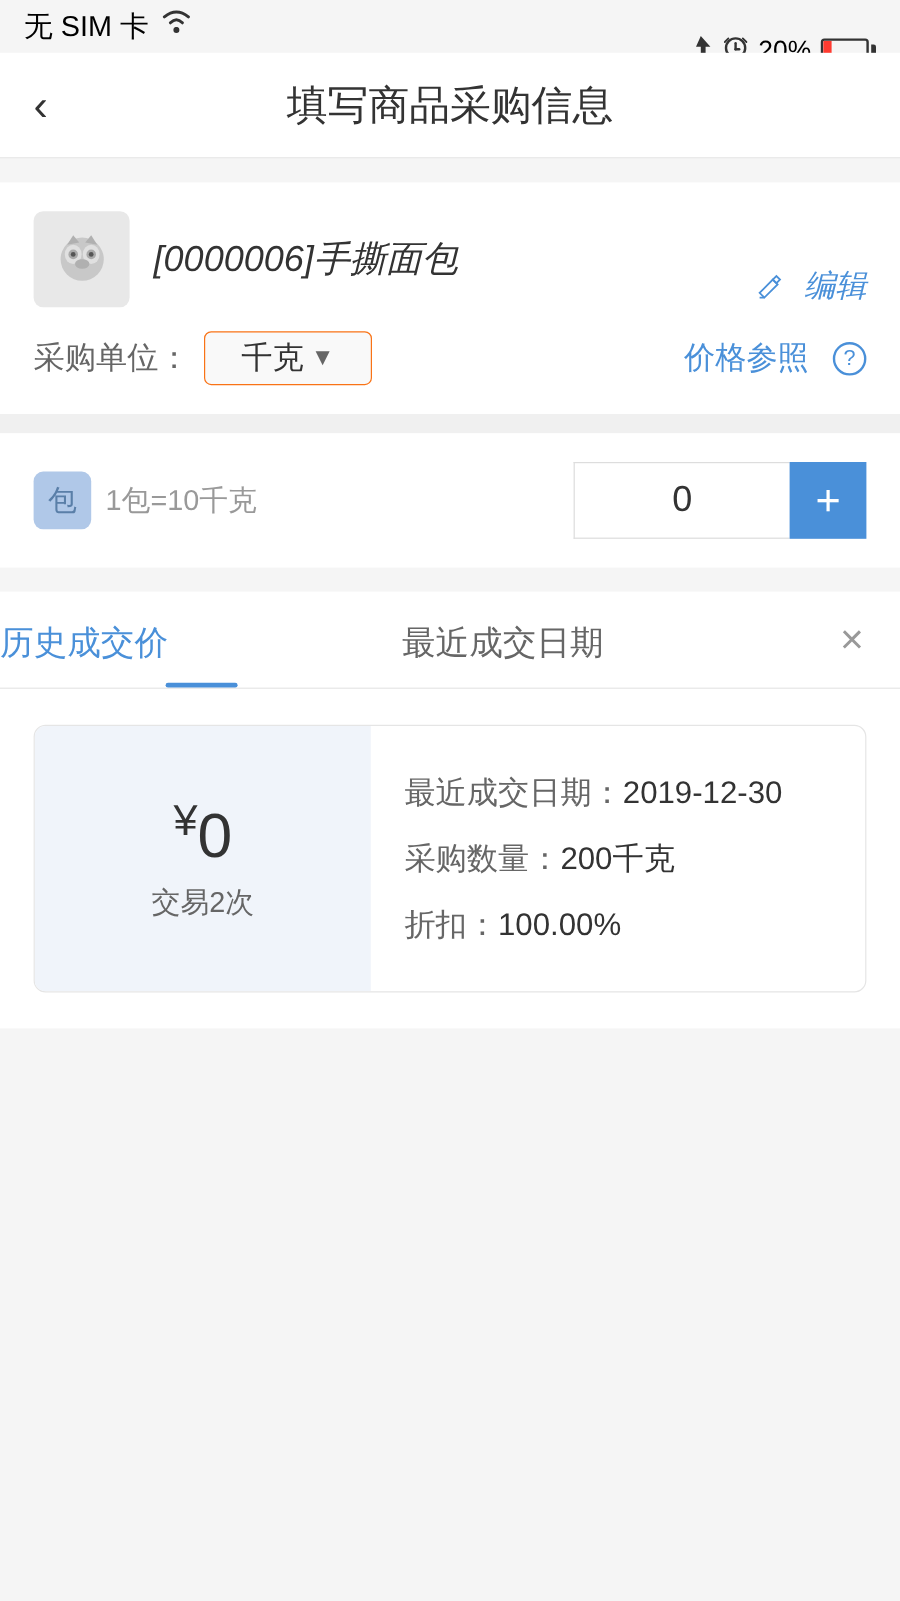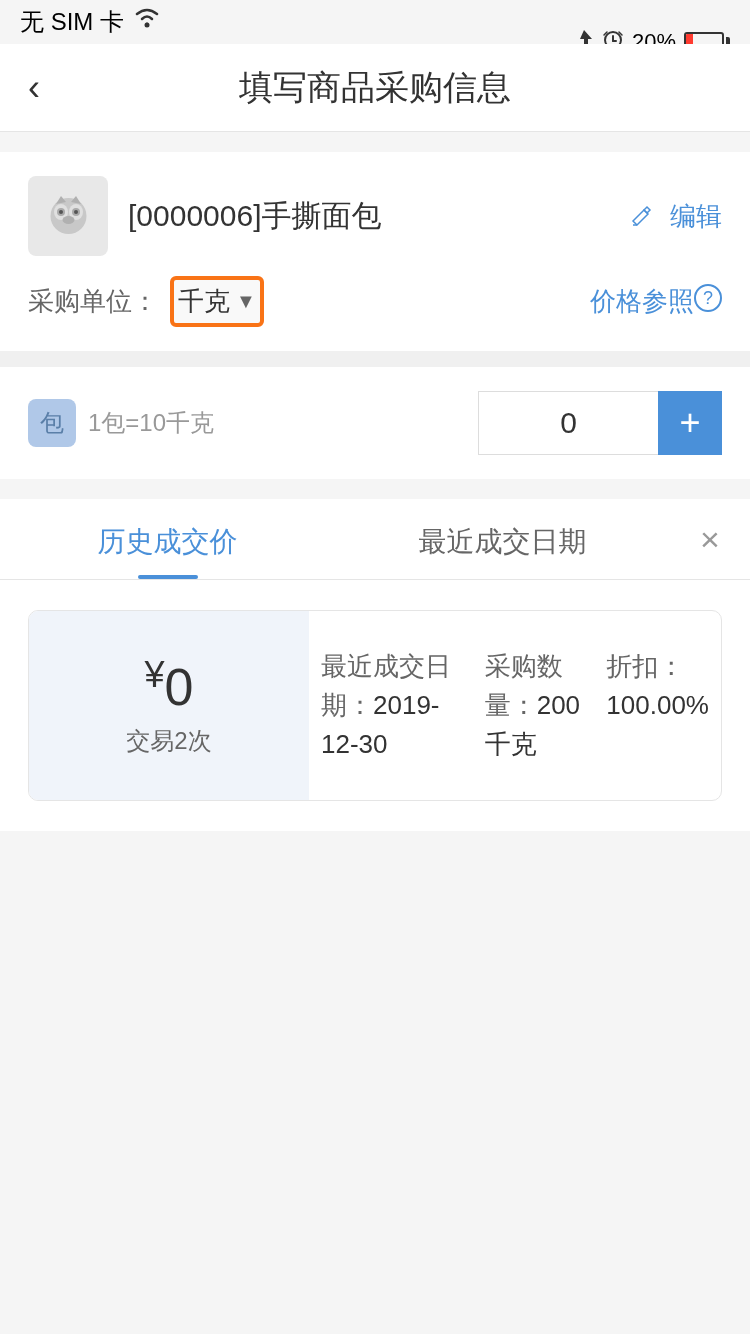--- a/index.html
+++ b/index.html
@@ -79,23 +79,24 @@
     }
 
     
     .product-card {
       background: #ffffff;
       padding: 24px 28px;
       margin-top: 20px;
     }
     .product-header {
       display: flex;
-      align-items: center;
+      align-items: flex-end;
       justify-content: space-between;
       margin-bottom: 20px;
+      font-style: italic;
     }
     .product-left {
       display: flex;
       align-items: center;
       gap: 20px;
     }
     .product-icon {
       width: 80px;
       height: 80px;
       background: #e8e8e8;
@@ -132,32 +133,33 @@
       display: flex;
       align-items: center;
       gap: 12px;
       font-size: 26px;
       color: #666;
     }
     .unit-select {
       display: flex;
       align-items: center;
       gap: 6px;
-      border: 4px solid #f97316;
+      border: 1px solid #f97316;
       border-radius: 6px;
-      padding: 4px 4px;
+      padding: 4px 30px;
       font-size: 26px;
       color: #333;
       background: #f9f9f9;
       cursor: pointer;
     }
     .unit-select .arrow { font-size: 20px; color: #666; }
     .price-ref {
       display: flex;
-      gap: 0;
+      align-items: center;
+      gap: 20px;
       color: #4a90d9;
       font-size: 26px;
       cursor: pointer;
     }
     .price-ref .help-circle {
       width: 28px;
       height: 28px;
       border: 2px solid #4a90d9;
       border-radius: 50%;
       display: flex;
@@ -240,21 +242,20 @@
     .tabs-header {
       display: flex;
       align-items: center;
       border-bottom: 1px solid #e5e5e5;
       position: relative;
     }
     .tab-item {
       flex: 1;
       display: flex;
       flex-direction: column;
-      align-items: center;
       padding: 24px 0 18px;
       font-size: 28px;
       cursor: pointer;
       position: relative;
     }
     .tab-item.active {
       color: #4a90d9;
     }
     .tab-item.inactive {
       color: #666;
@@ -310,23 +311,23 @@
       vertical-align: super;
       font-weight: 400;
     }
     .trans-count {
       font-size: 24px;
       color: #666;
       margin-top: 8px;
     }
     .trans-right {
       flex: 1;
-      padding: 36px 12px;
-      display: flex;
-      flex-direction: row;
+      padding: 36px 28px;
+      display: flex;
+      flex-direction: column;
       gap: 16px;
     }
     .trans-detail-row {
       font-size: 26px;
       color: #333;
       line-height: 1.5;
     }
     .trans-detail-label {
       color: #666;
     }

